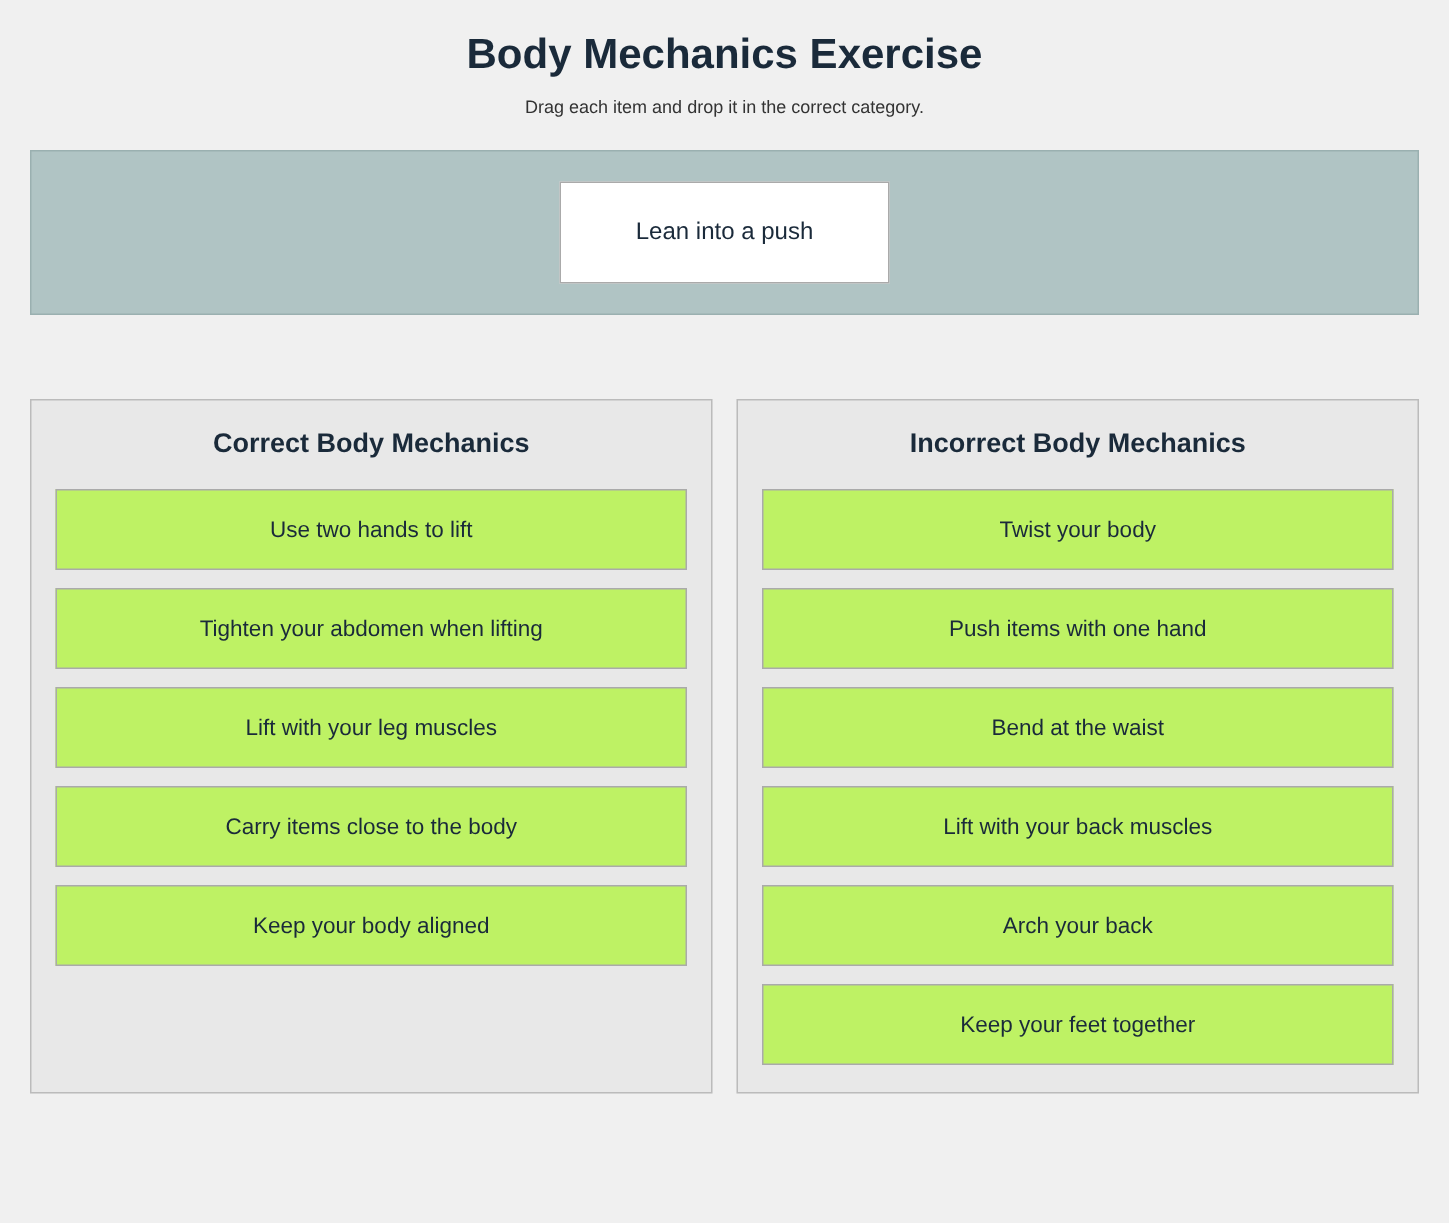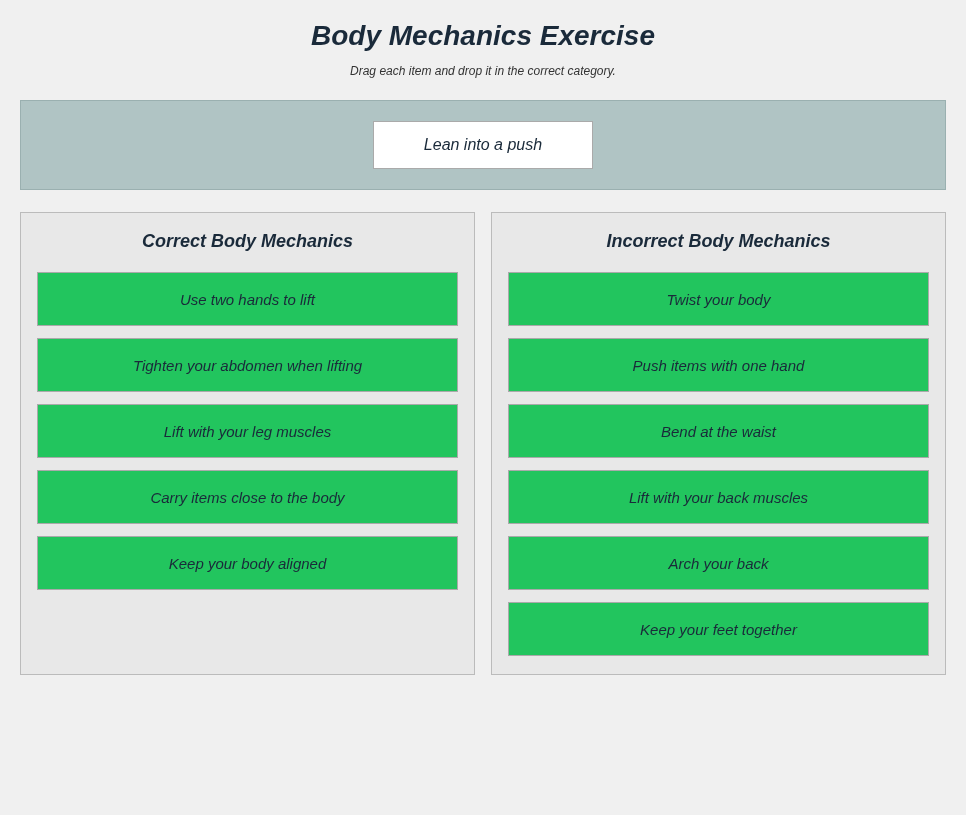--- a/index.html
+++ b/index.html
@@ -1,19 +1,18 @@
 <!DOCTYPE html>
 <html><head>
   <meta charset="utf-8">
   <style>
     * {
       box-sizing: border-box;
       margin: 0;
       padding: 0;
-      font-style: italic;
     }
 
     body {
       font-family: Arial, sans-serif;
       background-color: #f0f0f0;
       width: 966px;
       min-height: 815px;
       display: flex;
       flex-direction: column;
       align-items: center;
@@ -43,21 +42,21 @@
       display: flex;
       justify-content: center;
       align-items: center;
       margin-bottom: 22px;
       min-height: 90px;
     }
 
     .drag-item {
       background-color: #ffffff;
       border: 1px solid #aaa;
-      padding: 14px 28px;
+      padding: 24px 28px;
       font-size: 16px;
       color: #1a2a3a;
       cursor: grab;
       text-align: center;
       min-width: 220px;
     }
 
     .columns-container {
       display: flex;
       gap: 16px;
@@ -65,32 +64,33 @@
     }
 
     .column {
       flex: 1;
       background-color: #e8e8e8;
       border: 1px solid #bbb;
       padding: 18px 16px 18px 16px;
       display: flex;
       flex-direction: column;
       gap: 12px;
+      margin-top: 34px;
     }
 
     .column-header {
       font-size: 18px;
       font-weight: bold;
       color: #1a2a3a;
       text-align: center;
       margin-bottom: 8px;
     }
 
     .drop-item {
-      background-color: #22c55e;
+      background-color: #bef264;
       border: 1px solid #aaa;
       padding: 16px 12px;
       font-size: 15px;
       color: #1a2a3a;
       text-align: center;
       cursor: grab;
       min-height: 54px;
       display: flex;
       align-items: center;
       justify-content: center;

